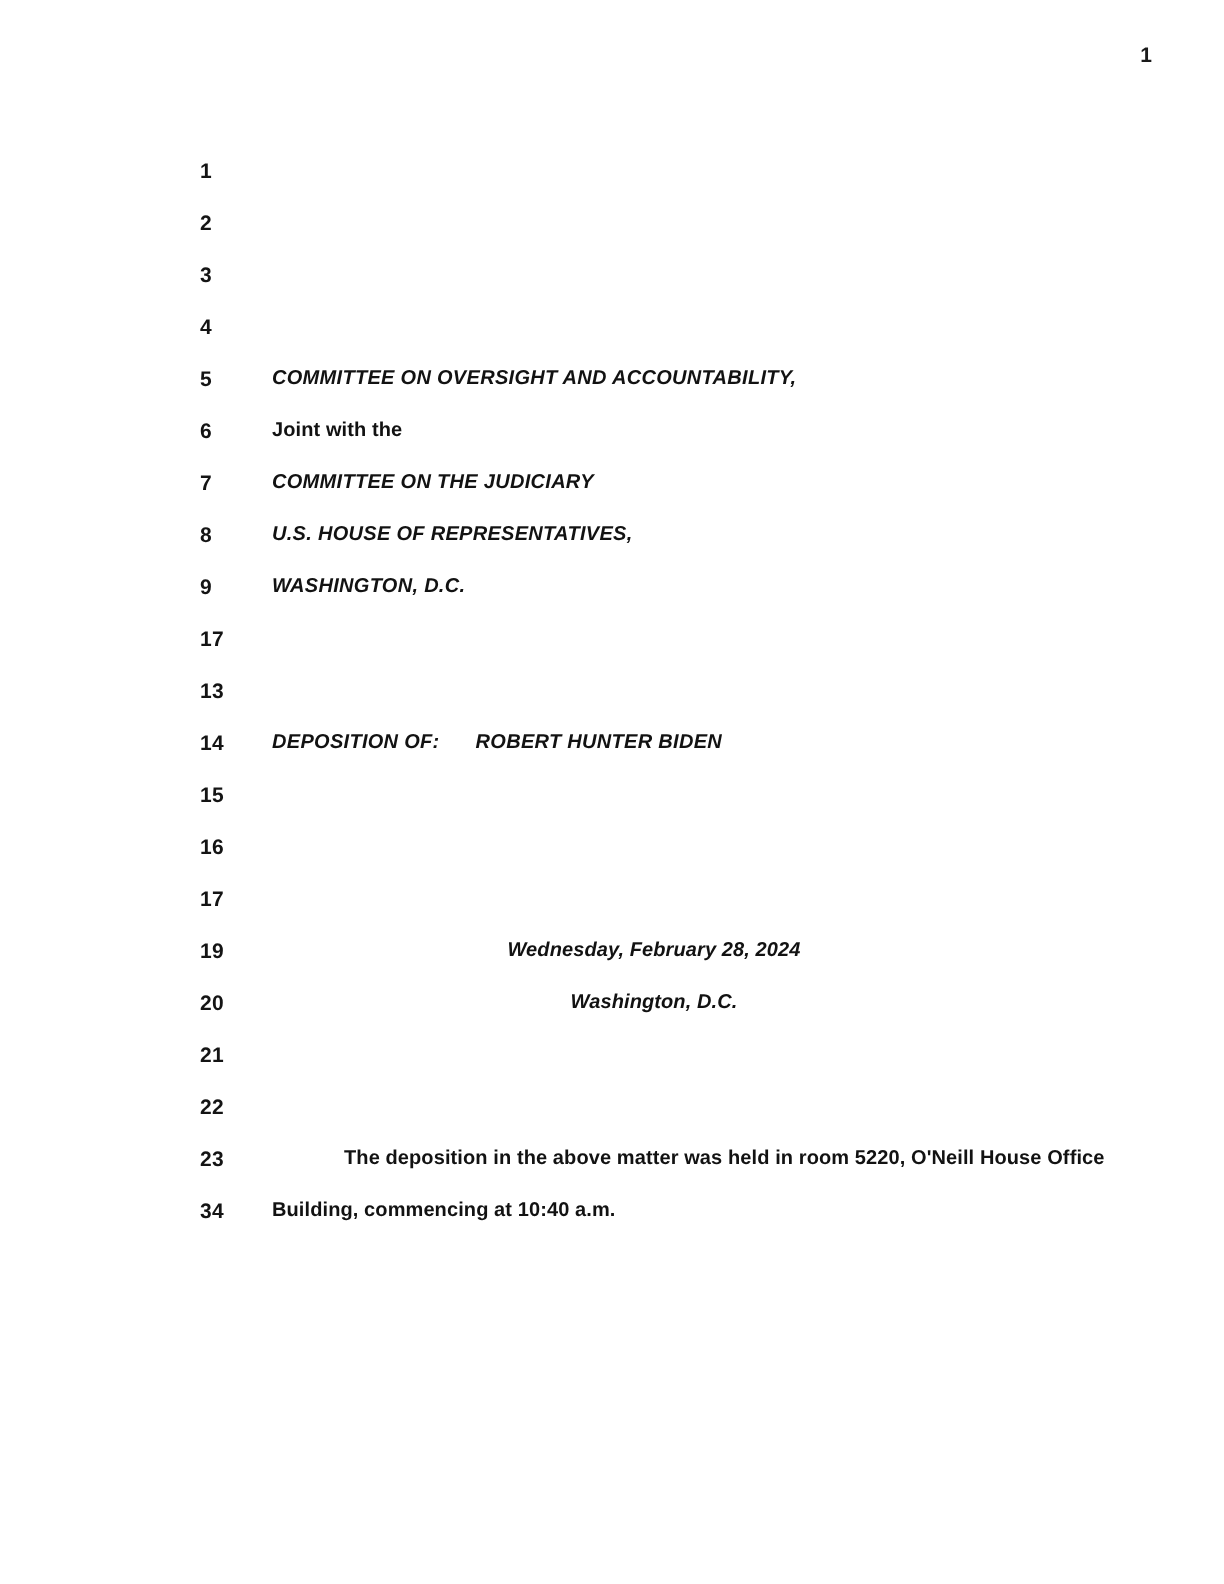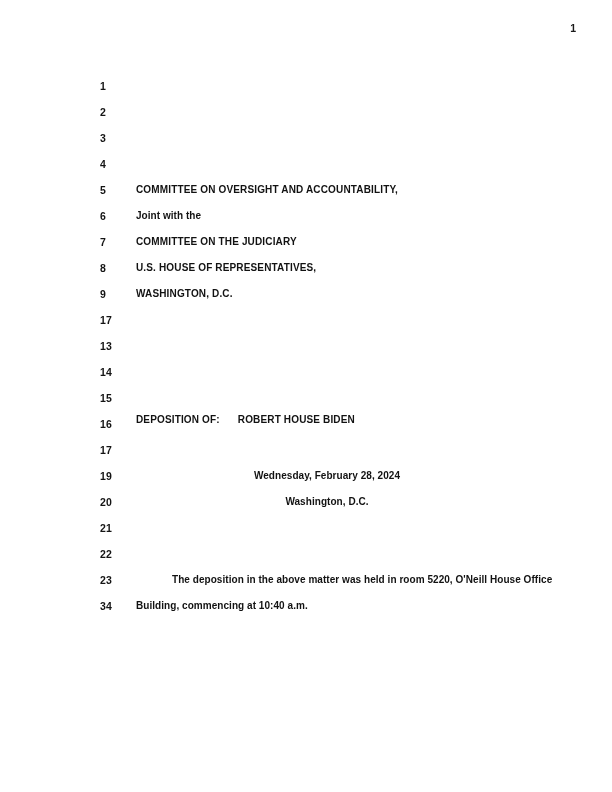--- a/index.html
+++ b/index.html
@@ -75,29 +75,30 @@
     left: 172px;
     text-align: center;
   }
 
   .line-text.centered {
     left: 0;
     width: 580px;
     text-align: center;
     padding-left: 74px;
     box-sizing: border-box;
+    font-style: italic;
   }
 
   .line-text.caps {
     letter-spacing: 0.15px;
+    font-style: italic;
   }
 
   .deposition-label {
     display: inline-block;
-    margin-top: 48px;
   }
 
   .deposition-name {
     display: inline-block;
     padding-left: 18px;
   }
 </style>
 </head>
 <body>
 
@@ -153,21 +154,21 @@
     <div class="line">
       <span class="line-number">17</span>
     </div>
 
     <div class="line">
       <span class="line-number">13</span>
     </div>
 
     <div class="line">
       <span class="line-number">14</span>
-      <span class="line-text caps"><span class="deposition-label">DEPOSITION OF:</span><span class="deposition-name">ROBERT HOUSE BIDEN</span></span>
+      <span class="line-text caps"><span class="deposition-label">DEPOSITION OF:</span><span class="deposition-name">ROBERT HUNTER BIDEN</span></span>
     </div>
 
     <div class="line">
       <span class="line-number">15</span>
     </div>
 
     <div class="line">
       <span class="line-number">16</span>
     </div>
 

